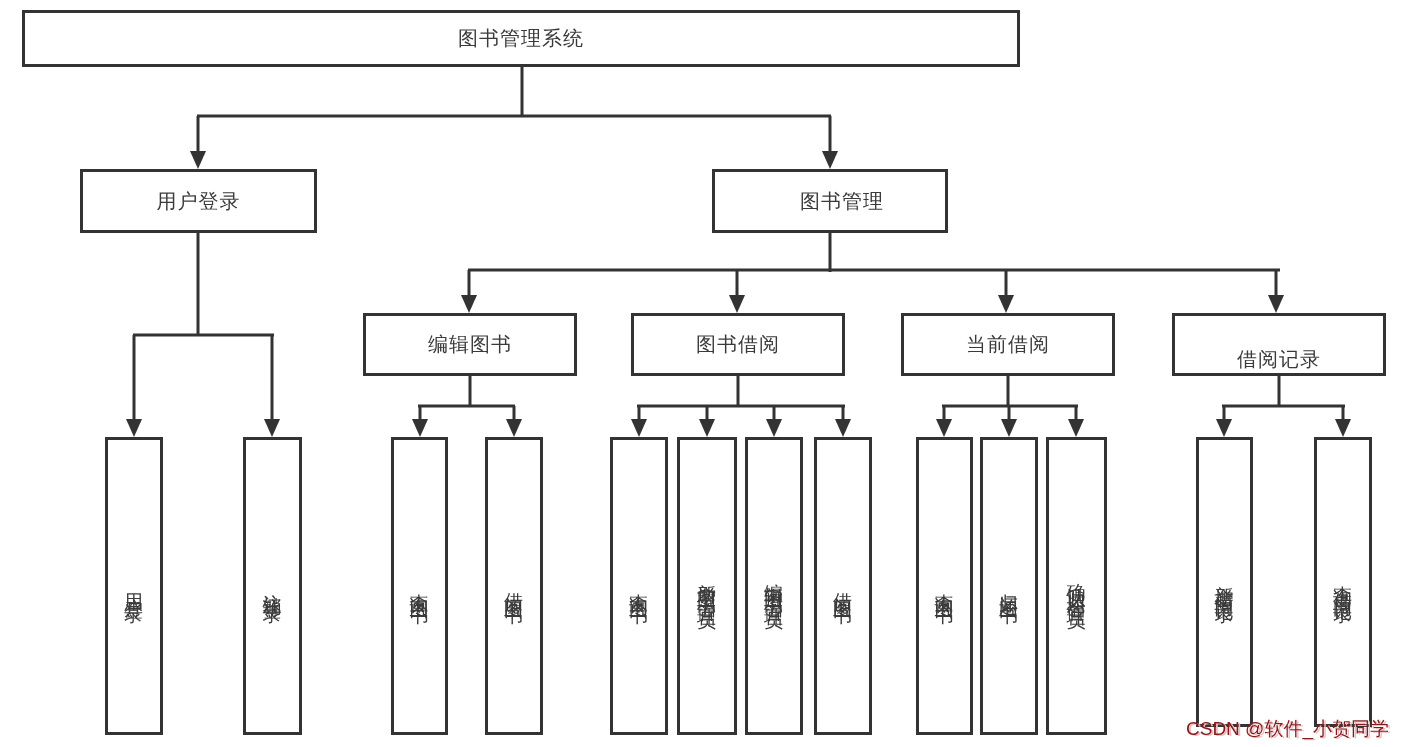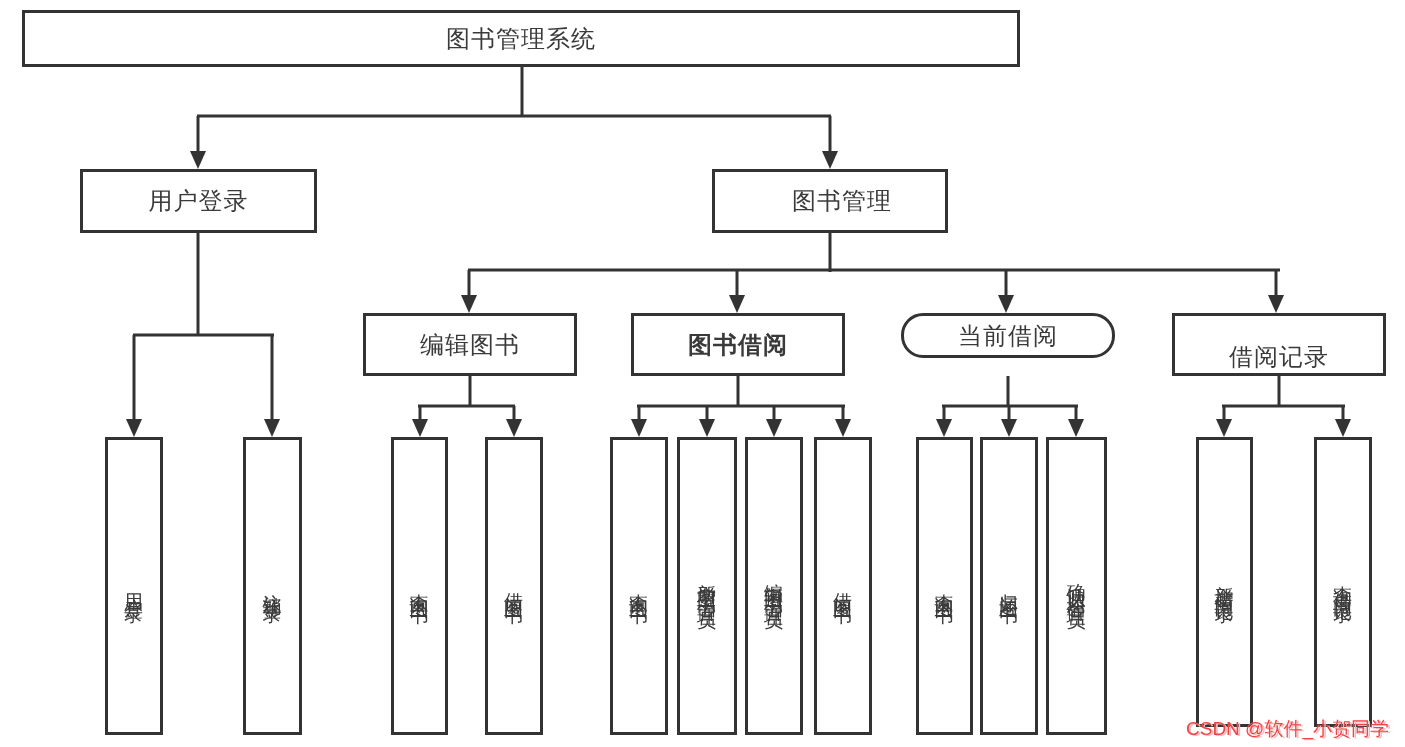--- a/index.html
+++ b/index.html
@@ -12,35 +12,35 @@
   }
   #wires{position:absolute;left:0;top:0;width:1405px;height:747px;}
   .node{
     position:absolute;
     background:#ffffff;
     border:3px solid #333333;
     box-sizing:border-box;
     display:flex;align-items:center;justify-content:center;
     color:#3a3a3a;
   }
-  .hnode{font-size:24px;letter-spacing:1px;}
+  .hnode{font-size:20px;letter-spacing:1px;}
   .leaf{font-size:19px;}
   .leaf .vtxt{
     writing-mode:vertical-rl;
     text-orientation:mixed;
     letter-spacing:4px;
     line-height:1;
     white-space:nowrap;
   }
   .root-box{left:22px;top:10px;width:998px;height:57px;}
   .watermark{
     position:absolute;
     left:1186px;top:716px;
     font-size:19px;
-    color:#ef4444;
+    color:#7f1d1d;
     text-shadow:2px 1px 0 #f3b9bf;
     white-space:nowrap;
     z-index:5;
   }
 </style>
 </head>
 <body>
 
 <div id="canvas">
 
@@ -119,24 +119,24 @@
   <div class="node hnode" style="left:80px;top:169px;width:237px;height:64px;">
     <span>用户登录</span>
   </div>
   <div class="node hnode" style="left:712px;top:169px;width:236px;height:64px;padding-left:24px;">
     <span>图书管理</span>
   </div>
 
   <div class="node hnode" style="left:363px;top:313px;width:214px;height:63px;">
     <span>编辑图书</span>
   </div>
-  <div class="node hnode" style="left:631px;top:313px;width:214px;height:63px;font-weight:bold;">
+  <div class="node hnode" style="left:631px;top:313px;width:214px;height:63px;">
     <span>图书借阅</span>
   </div>
-  <div class="node hnode" style="left:901px;top:313px;width:214px;height:45px;border-radius:22px;">
+  <div class="node hnode" style="left:901px;top:313px;width:214px;height:63px;">
     <span>当前借阅</span>
   </div>
   <div class="node hnode" style="left:1172px;top:313px;width:214px;height:63px;align-items:flex-end;">
     <span>借阅记录</span>
   </div>
 
   <div class="node leaf" style="left:105px;top:437px;width:58px;height:298px;">
     <span class="vtxt">用户登录</span>
   </div>
   <div class="node leaf" style="left:243px;top:437px;width:59px;height:298px;">

